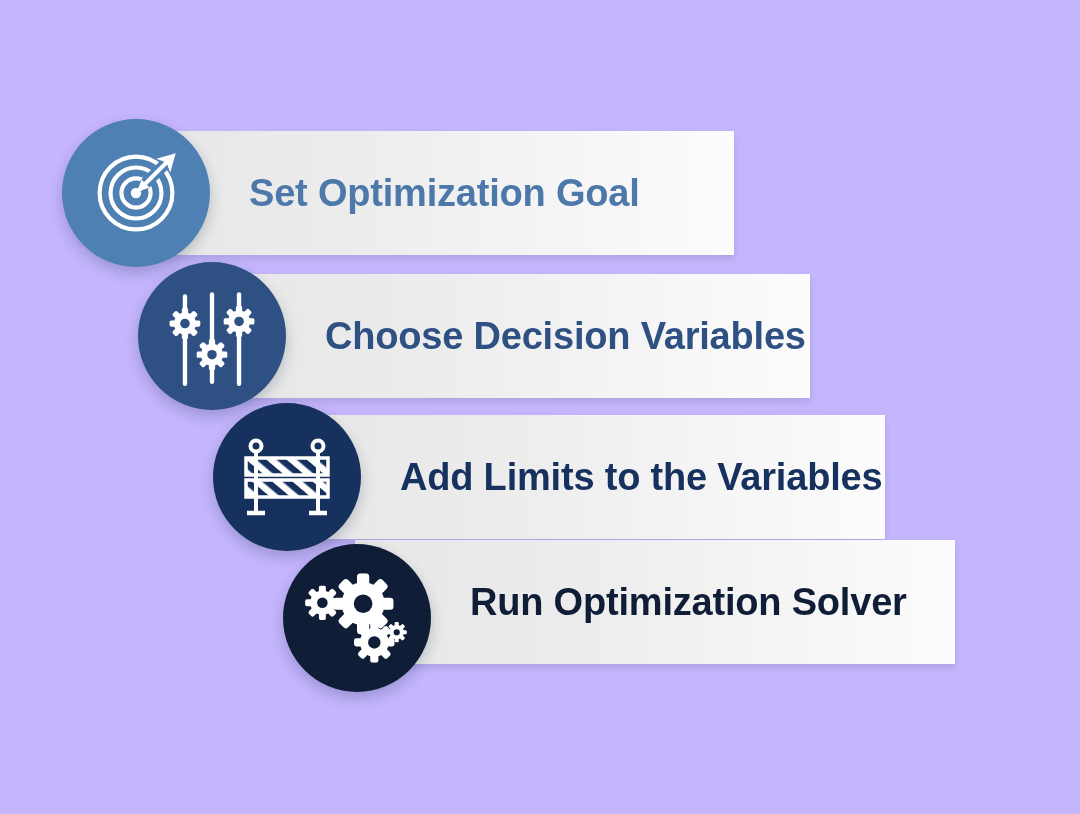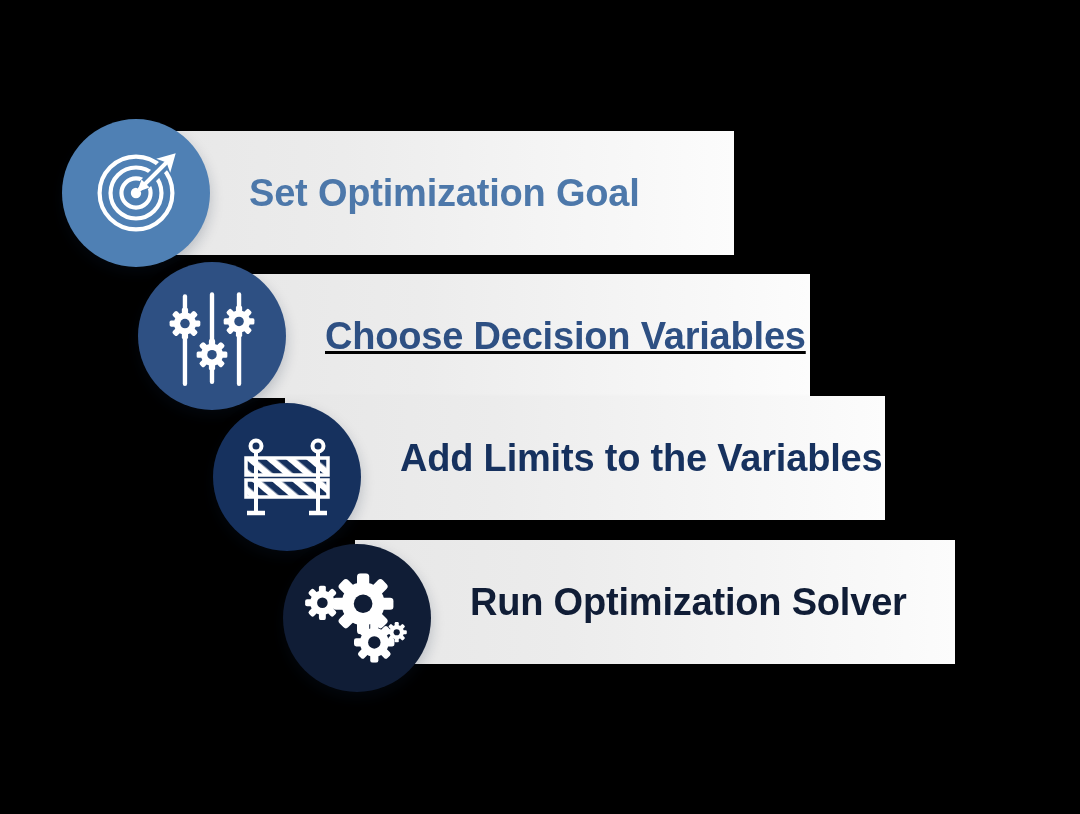--- a/index.html
+++ b/index.html
@@ -20,21 +20,21 @@
     position:absolute;width:148px;height:148px;border-radius:50%;
     display:flex;align-items:center;justify-content:center;
     box-shadow:0 6px 14px rgba(15,30,60,0.22);
   }
   svg{display:block;}
   .defs-holder{position:absolute;width:0;height:0;overflow:hidden;}
 </style>
 </head>
 <body>
 
-<div class="canvas" style="background-color: #000000;">
+<div class="canvas" style="background-color: #c4b5fd;">
 
   <svg class="defs-holder" aria-hidden="true">
     <defs>
       <symbol id="gear" viewBox="-17 -17 34 34">
         <g fill="#ffffff">
           <rect x="-3.4" y="-17" width="6.8" height="9.5" rx="2"></rect>
           <rect x="-3.4" y="-17" width="6.8" height="9.5" rx="2" transform="rotate(45)"></rect>
           <rect x="-3.4" y="-17" width="6.8" height="9.5" rx="2" transform="rotate(90)"></rect>
           <rect x="-3.4" y="-17" width="6.8" height="9.5" rx="2" transform="rotate(135)"></rect>
           <rect x="-3.4" y="-17" width="6.8" height="9.5" rx="2" transform="rotate(180)"></rect>
@@ -64,37 +64,37 @@
       <circle r="5" fill="#ffffff"></circle>
       <g transform="rotate(-45)">
         <line x1="4" y1="0" x2="46" y2="0" stroke="var(--cbg,#4f80b4)" stroke-width="11"></line>
         <line x1="2" y1="0" x2="43" y2="0" stroke="#ffffff" stroke-width="4"></line>
         <polygon points="54,0 37,-9.5 41.5,0 37,9.5" fill="#ffffff"></polygon>
         <polygon points="1.5,0 13,-5.5 13,5.5" fill="#ffffff"></polygon>
       </g>
     </svg>
   </div>
 
-  <div class="bar" style="left: 210px; top: 274px; text-decoration: underline; --g1: #e7e7e7; --g2: #fcfcfc;">
+  <div class="bar" style="left: 210px; top: 274px; --g1: #e7e7e7; --g2: #fcfcfc;">
     <div class="label" style="color: rgb(46, 80, 131);">Choose Decision Variables</div>
   </div>
   <div class="circle" style="left: 138px; top: 262px; background-color: rgb(46, 80, 131);">
     <svg width="104" height="104" viewBox="-50 -50 100 100" style="--hole: #2e5083;">
       <g stroke="#ffffff" stroke-width="4.2" stroke-linecap="round">
         <line x1="-26" y1="-38" x2="-26" y2="46"></line>
         <line x1="0" y1="-40" x2="0" y2="44"></line>
         <line x1="26" y1="-40" x2="26" y2="46"></line>
       </g>
       <use href="#gear" x="-41" y="-27" width="30" height="30"></use>
       <use href="#gear" x="-15" y="3" width="30" height="30"></use>
       <use href="#gear" x="11" y="-29" width="30" height="30"></use>
     </svg>
   </div>
 
-  <div class="bar" style="left: 285px; top: 396px; --g1: #e7e7e7; --g2: #fcfcfc;">
+  <div class="bar" style="left: 285px; top: 415px; --g1: #e7e7e7; --g2: #fcfcfc;">
     <div class="label" style="color: rgb(22, 49, 94);">Add Limits to the Variables</div>
   </div>
   <div class="circle" style="left: 213px; top: 403px; background-color: rgb(22, 49, 94);">
     <svg width="100" height="100" viewBox="-50 -50 100 100">
       <g stroke="#ffffff" fill="none">
         <line x1="-31" y1="-26" x2="-31" y2="36" stroke-width="4"></line>
         <line x1="31" y1="-26" x2="31" y2="36" stroke-width="4"></line>
         <line x1="-40" y1="36" x2="-22" y2="36" stroke-width="4.5"></line>
         <line x1="22" y1="36" x2="40" y2="36" stroke-width="4.5"></line>
         <circle cx="-31" cy="-31" r="5.5" stroke-width="4"></circle>

